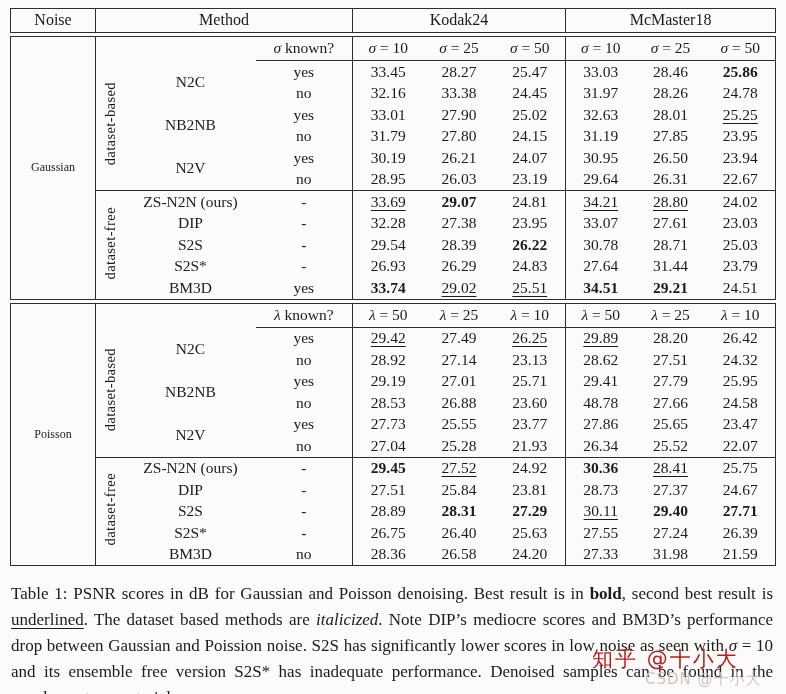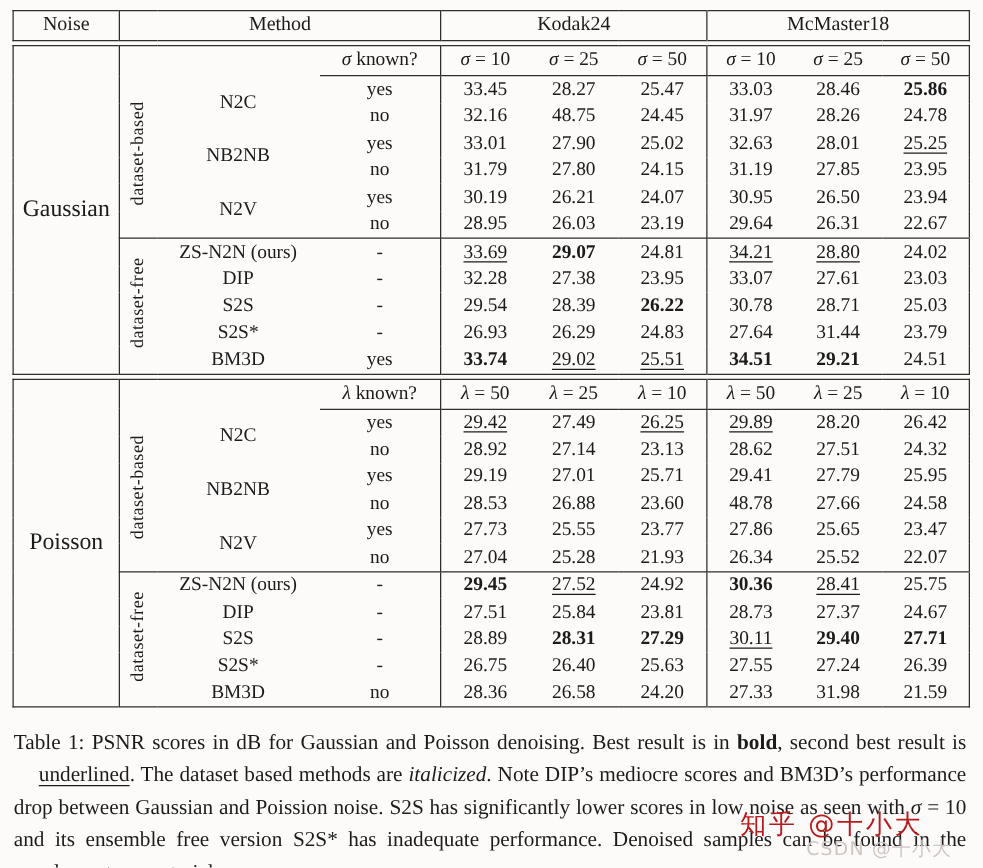--- a/index.html
+++ b/index.html
@@ -5,32 +5,32 @@
   html,body{margin:0;padding:0;}
   body{width:786px;height:694px;background:#fcfbfa;font-family:"Liberation Serif", serif;color:#1b1b1b;}
   .page{position:relative;width:786px;height:694px;overflow:hidden;}
   .tbl{border-collapse:collapse;table-layout:fixed;width:766px;border:1.5px solid #2e2e2e;margin-left:10px;}
   .t1{margin-top:8px;margin-bottom:3px;}
   .t2{margin-bottom:3px;}
   td{text-align:center;vertical-align:middle;padding:0;font-size:15.5px;height:21.5px;line-height:1.05;overflow:hidden;white-space:nowrap;}
   .t1 td{height:23px;font-size:16px;}
   tr.head2 td{height:23px;}
   .vr{border-right:1.2px solid #2e2e2e;}
-  .noise-cell{border-right:1.2px solid #2e2e2e;font-size:19px;}
+  .noise-cell{border-right:1.2px solid #2e2e2e;font-size:12px;}
   tr.head2 .lined{border-bottom:1.2px solid #2e2e2e;}
   tr.sep td{border-bottom:1.2px solid #2e2e2e;}
   .b-end{border-bottom:1.2px solid #2e2e2e;text-align:center;}
   .rott{writing-mode:vertical-rl;transform:rotate(180deg);display:inline-block;font-size:14.5px;letter-spacing:.4px;}
   .it{}
   .bold{font-weight:700;}
   .und{text-decoration:underline;text-underline-offset:2.5px;}
   .mth i{font-style:italic;}
   .caption{width:762px;margin:15px 0 0 11px;font-size:17px;line-height:26px;text-align:justify;}
   .caption .bold{font-weight:700;}
-  .caption .und{text-decoration:underline;margin-left:20px;}
+  .caption .und{text-decoration:underline;}
   .caption .it{font-style:italic;}
   .wm1{position:absolute;left:592px;top:645px;font-size:21px;color:#b91c1c;font-family:"DejaVu Sans", sans-serif;letter-spacing:2px;}
   .wm2{position:absolute;left:645px;top:670px;font-size:15px;color:#cfc6c1;font-family:"DejaVu Sans", sans-serif;letter-spacing:1px;}
 </style>
 </head>
 <body>
 
 <div class="page">
 
   <table class="tbl t1">
@@ -88,21 +88,21 @@
           <td>33.45</td>
           <td>28.27</td>
           <td class="vr">25.47</td>
           <td>33.03</td>
           <td>28.46</td>
           <td class="bold">25.86</td>
         </tr>
         <tr>
           <td class="vr">no</td>
           <td>32.16</td>
-          <td>48.75</td>
+          <td>33.38</td>
           <td class="vr">24.45</td>
           <td>31.97</td>
           <td>28.26</td>
           <td>24.78</td>
         </tr>
         <tr>
           <td class="it" rowspan="2">NB2NB</td>
           <td class="vr">yes</td>
           <td>33.01</td>
           <td>27.90</td>

